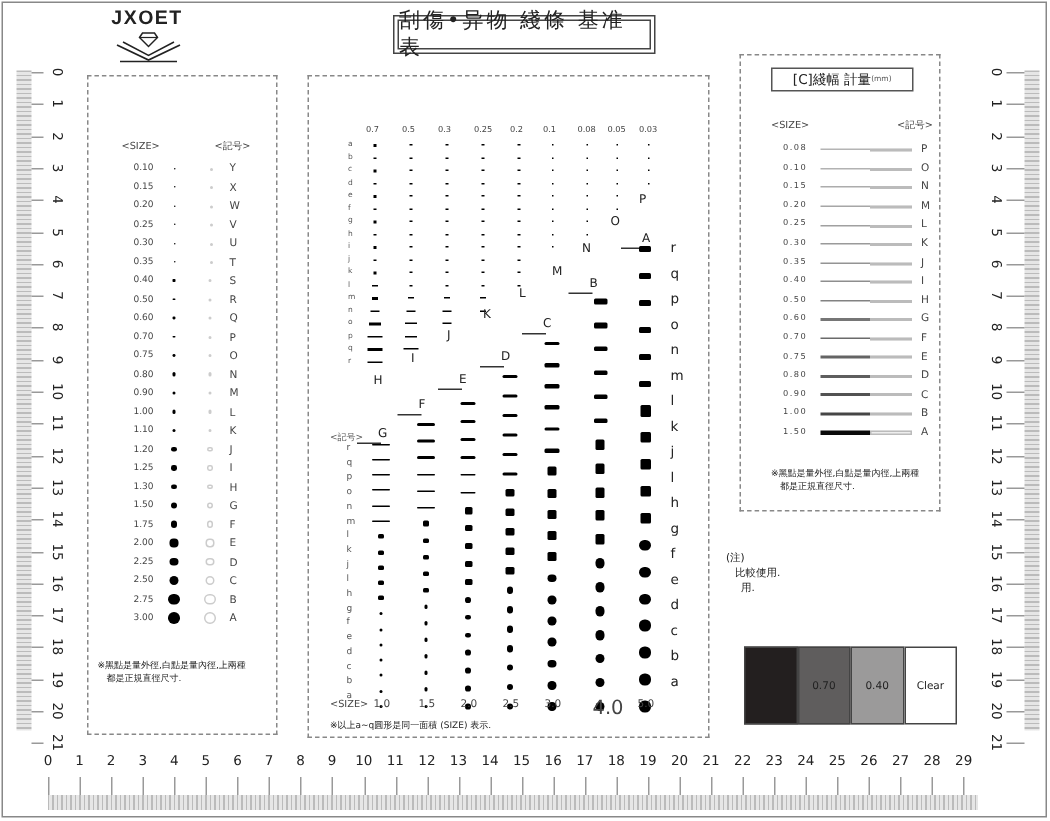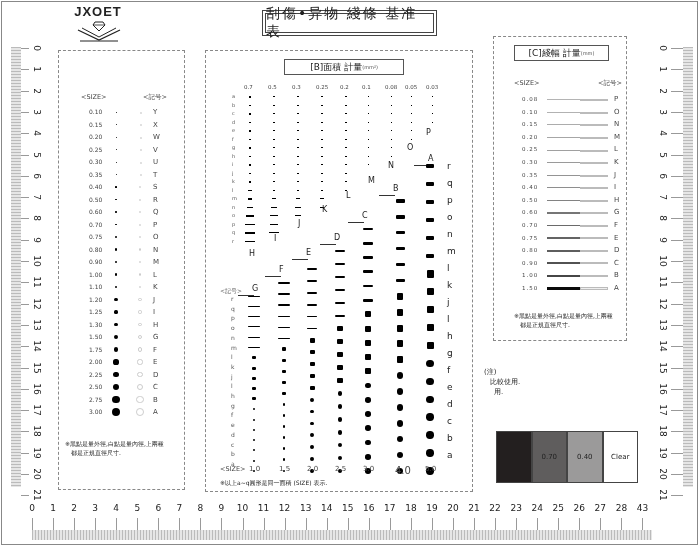--- a/index.html
+++ b/index.html
@@ -207,21 +207,21 @@
     <div class="hnum" style="left: 530.2px; top: 503px;">24</div>
     <div class="htick" style="left: 537.2px; top: 518px; height: 12px;"></div>
     <div class="hnum" style="left: 551.25px; top: 503px;">25</div>
     <div class="htick" style="left: 558.25px; top: 518px; height: 12px;"></div>
     <div class="hnum" style="left: 572.3px; top: 503px;">26</div>
     <div class="htick" style="left: 579.3px; top: 518px; height: 12px;"></div>
     <div class="hnum" style="left: 593.35px; top: 503px;">27</div>
     <div class="htick" style="left: 600.35px; top: 518px; height: 12px;"></div>
     <div class="hnum" style="left: 614.4px; top: 503px;">28</div>
     <div class="htick" style="left: 621.4px; top: 518px; height: 12px;"></div>
-    <div class="hnum" style="left: 635.45px; top: 503px;">43</div>
+    <div class="hnum" style="left: 635.45px; top: 503px;">29</div>
     <div class="htick" style="left: 642.45px; top: 518px; height: 12px;"></div>
   </div>
 
 <div class="abs panel" style="left:58px;top:50px;width:127px;height:440px;">
   <div class="abs small" style="left:22px;top:42px;">&lt;SIZE&gt;</div>
   <div class="abs small" style="left:84px;top:42px;">&lt;記号&gt;</div>
   <div id="panel-a-rows">
       <div class="rowA" style="top: 55px;">
         <span class="sz">0.10</span>
         <span class="dot" style="left: 56.5px; top: 5.5px; width: 1px; height: 1px;"></span>
@@ -373,24 +373,20 @@
         <span class="sym">A</span>
       </div>
     </div>
   <div class="abs" style="left:6px;top:388px;font-size:6px;line-height:9px;">
     <div>※黑點是量外徑,白點是量內徑,上兩種</div>
     <div style="padding-left:6px;">都是正規直徑尺寸.</div>
   </div>
 </div>
 
 <div class="abs panel" style="left:205px;top:50px;width:268px;height:442px;">
-  <div class="panel-head" style="left:78px;top:8px;width:120px;height:16px;">
-    <span>[B]面積 計量</span>
-      <span class="tiny">(mm²)</span>
-  </div>
   <div id="panel-b-content">
       <div class="bcol-label" style="left: 38px; top: 33px;">0.7</div>
       <div class="bcol-label" style="left: 62px; top: 33px;">0.5</div>
       <div class="bcol-label" style="left: 86px; top: 33px;">0.3</div>
       <div class="bcol-label" style="left: 110px; top: 33px;">0.25</div>
       <div class="bcol-label" style="left: 134px; top: 33px;">0.2</div>
       <div class="bcol-label" style="left: 156px; top: 33px;">0.1</div>
       <div class="bcol-label" style="left: 179px; top: 33px;">0.08</div>
       <div class="bcol-label" style="left: 199px; top: 33px;">0.05</div>
       <div class="bcol-label" style="left: 220px; top: 33px;">0.03</div>
@@ -700,21 +696,21 @@
       <div class="bleft" style="left: 25px; top: 379.8px; font-size: 6px;">d</div>
       <div class="bleft" style="left: 25px; top: 389.5px; font-size: 6px;">c</div>
       <div class="bleft" style="left: 25px; top: 399.2px; font-size: 6px;">b</div>
       <div class="bleft" style="left: 25px; top: 408.9px; font-size: 6px;">a</div>
       <div class="bcol-label" style="left: 14px; top: 414px; font-size: 6.5px;">&lt;SIZE&gt;</div>
       <div class="bcol-label" style="left: 43px; top: 414px; font-size: 7px;">1.0</div>
       <div class="bcol-label" style="left: 73px; top: 414px; font-size: 7px;">1.5</div>
       <div class="bcol-label" style="left: 101px; top: 414px; font-size: 7px;">2.0</div>
       <div class="bcol-label" style="left: 129px; top: 414px; font-size: 7px;">2.5</div>
       <div class="bcol-label" style="left: 157px; top: 414px; font-size: 7px;">3.0</div>
-      <div class="bcol-label" style="left: 189px; top: 414px; font-size: 10px;">4.0</div>
+      <div class="bcol-label" style="left: 189px; top: 414px; font-size: 13px;">4.0</div>
       <div class="bcol-label" style="left: 219px; top: 414px; font-size: 7px;">5.0</div>
     </div>
   <div class="abs" style="left:14px;top:428px;font-size:6px;">※以上a~q圓形是同一面積 (SIZE) 表示.</div>
 </div>
 
 <div class="abs panel" style="left:493px;top:36px;width:134px;height:305px;">
   <div class="panel-head" style="left:20px;top:8px;width:95px;height:16px;">
     <span>[C]綫幅 計量</span>
       <span class="tiny">(mm)</span>
   </div>

